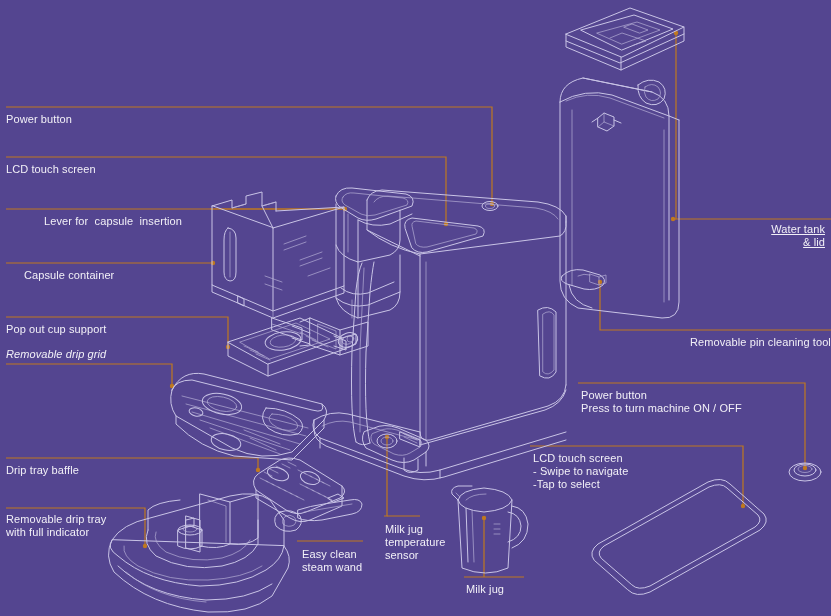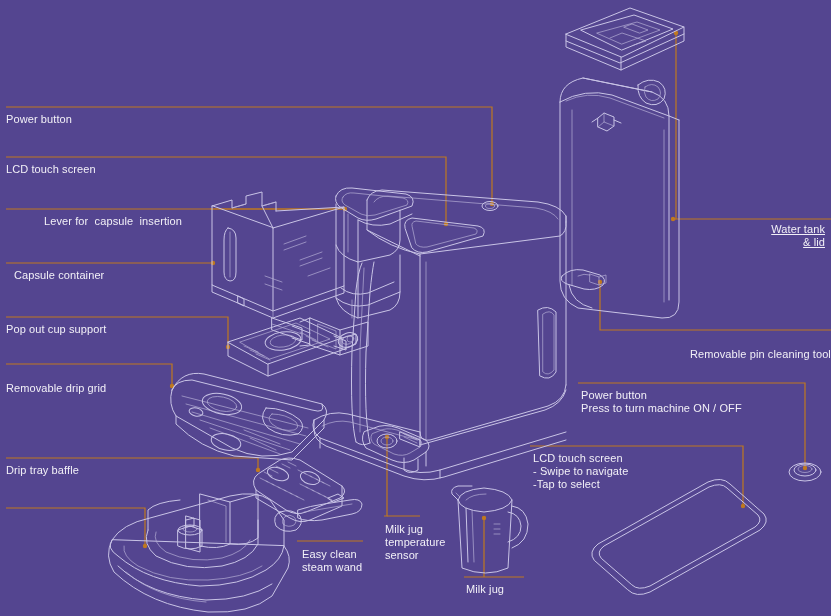--- a/index.html
+++ b/index.html
@@ -323,33 +323,35 @@
       <ellipse class="ln-t" cx="805" cy="469" rx="7" ry="3.5"></ellipse>
     </g>
   </svg>
 
   <div class="callout" style="left:6px; top:113px;">Power button</div>
 
   <div class="callout" style="left:6px; top:163px;">LCD touch screen</div>
 
   <div class="callout" style="left:6px; top:215px;margin-left:38px;">Lever for  capsule  insertion</div>
 
-  <div class="callout" style="left:14px; top:269px;">Capsule container</div>
+  <div class="callout" style="left:24px; top:269px;">Capsule container</div>
 
   <div class="callout" style="left:6px; top:323px;text-align:right;">Pop out cup support</div>
 
-  <div class="callout" style="left:6px; top:382px;">Removable drip grid</div>
+  <div class="callout" style="left:6px; top:348px;font-style:italic;">Removable drip grid</div>
 
   <div class="callout" style="left:6px; top:464px;">Drip tray baffle</div>
 
+  <div class="callout" style="left:6px; top:513px;">Removable drip tray
+with full indicator</div>
 
   <div class="callout right-align" style="left:706px; top:223px; width:119px;">Water tank
 &amp; lid</div>
 
-  <div class="callout" style="left:690px; top:348px;">Removable pin cleaning tool</div>
+  <div class="callout" style="left:690px; top:336px;">Removable pin cleaning tool</div>
 
   <div class="callout" style="left:581px; top:389px;">Power button
 Press to turn machine ON / OFF</div>
 
   <div class="callout" style="left:533px; top:452px;">LCD touch screen
 - Swipe to navigate
 -Tap to select</div>
 
   <div class="callout" style="left:385px; top:523px;">Milk jug
 temperature

